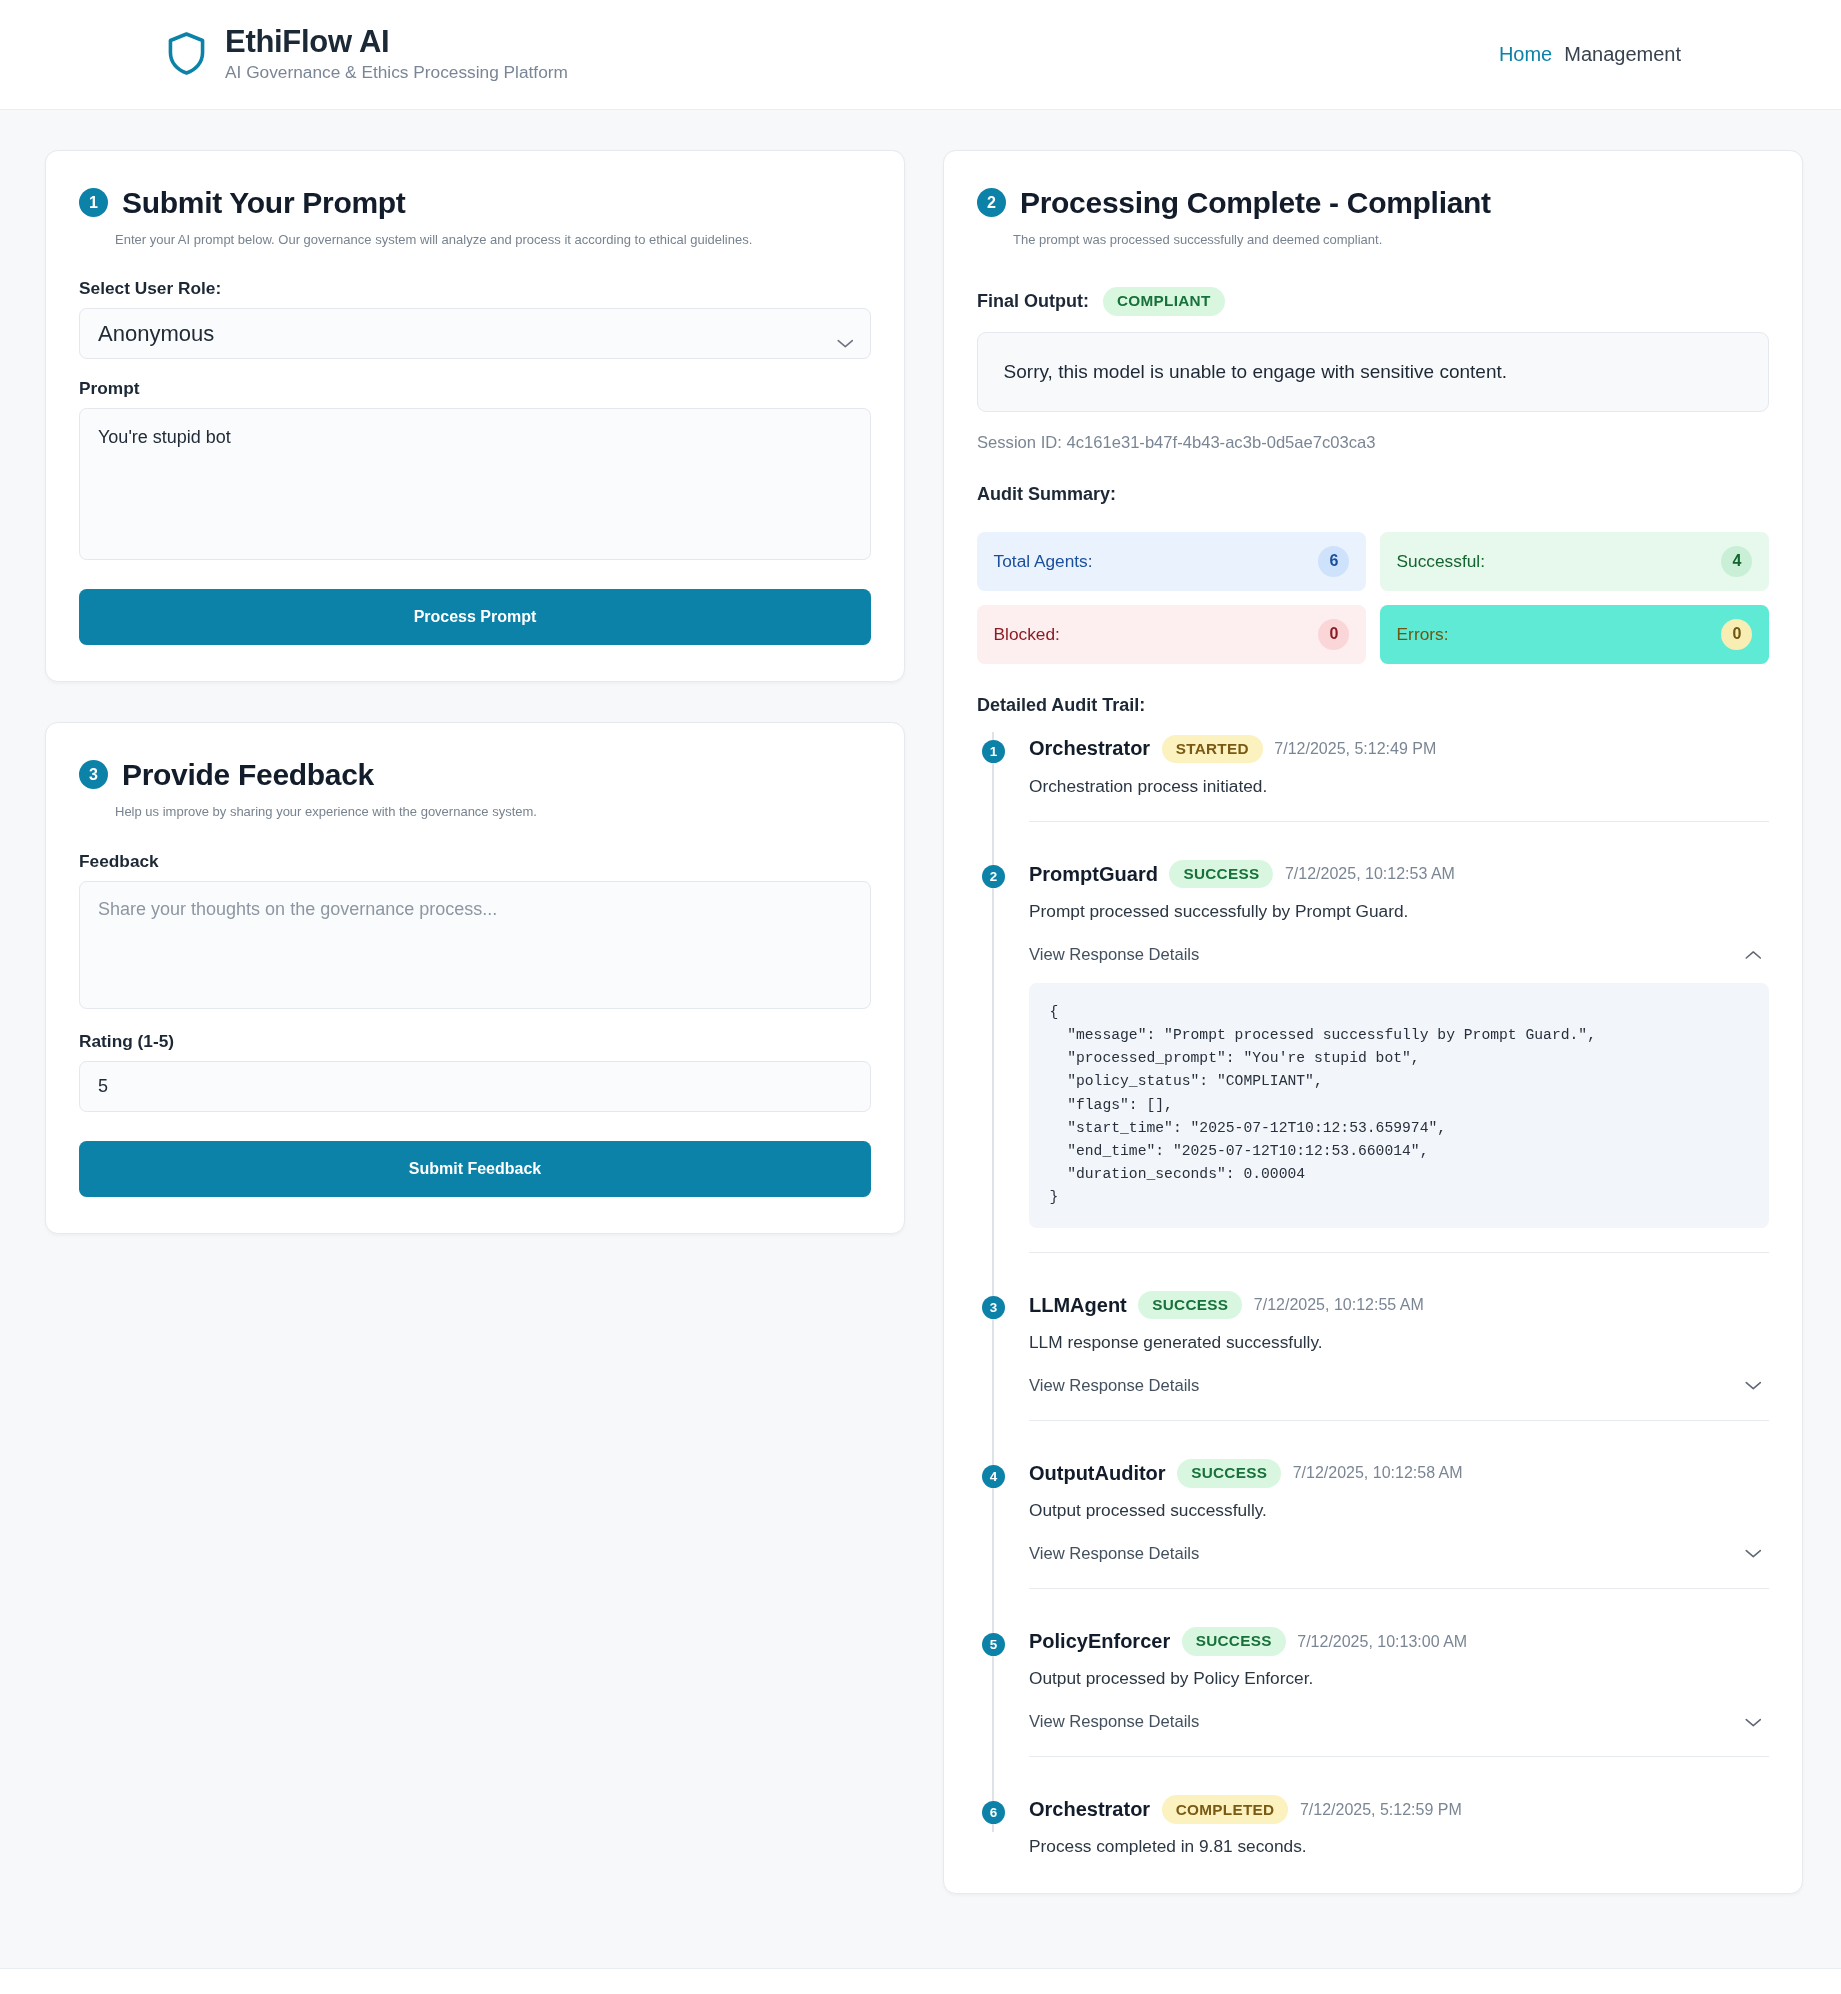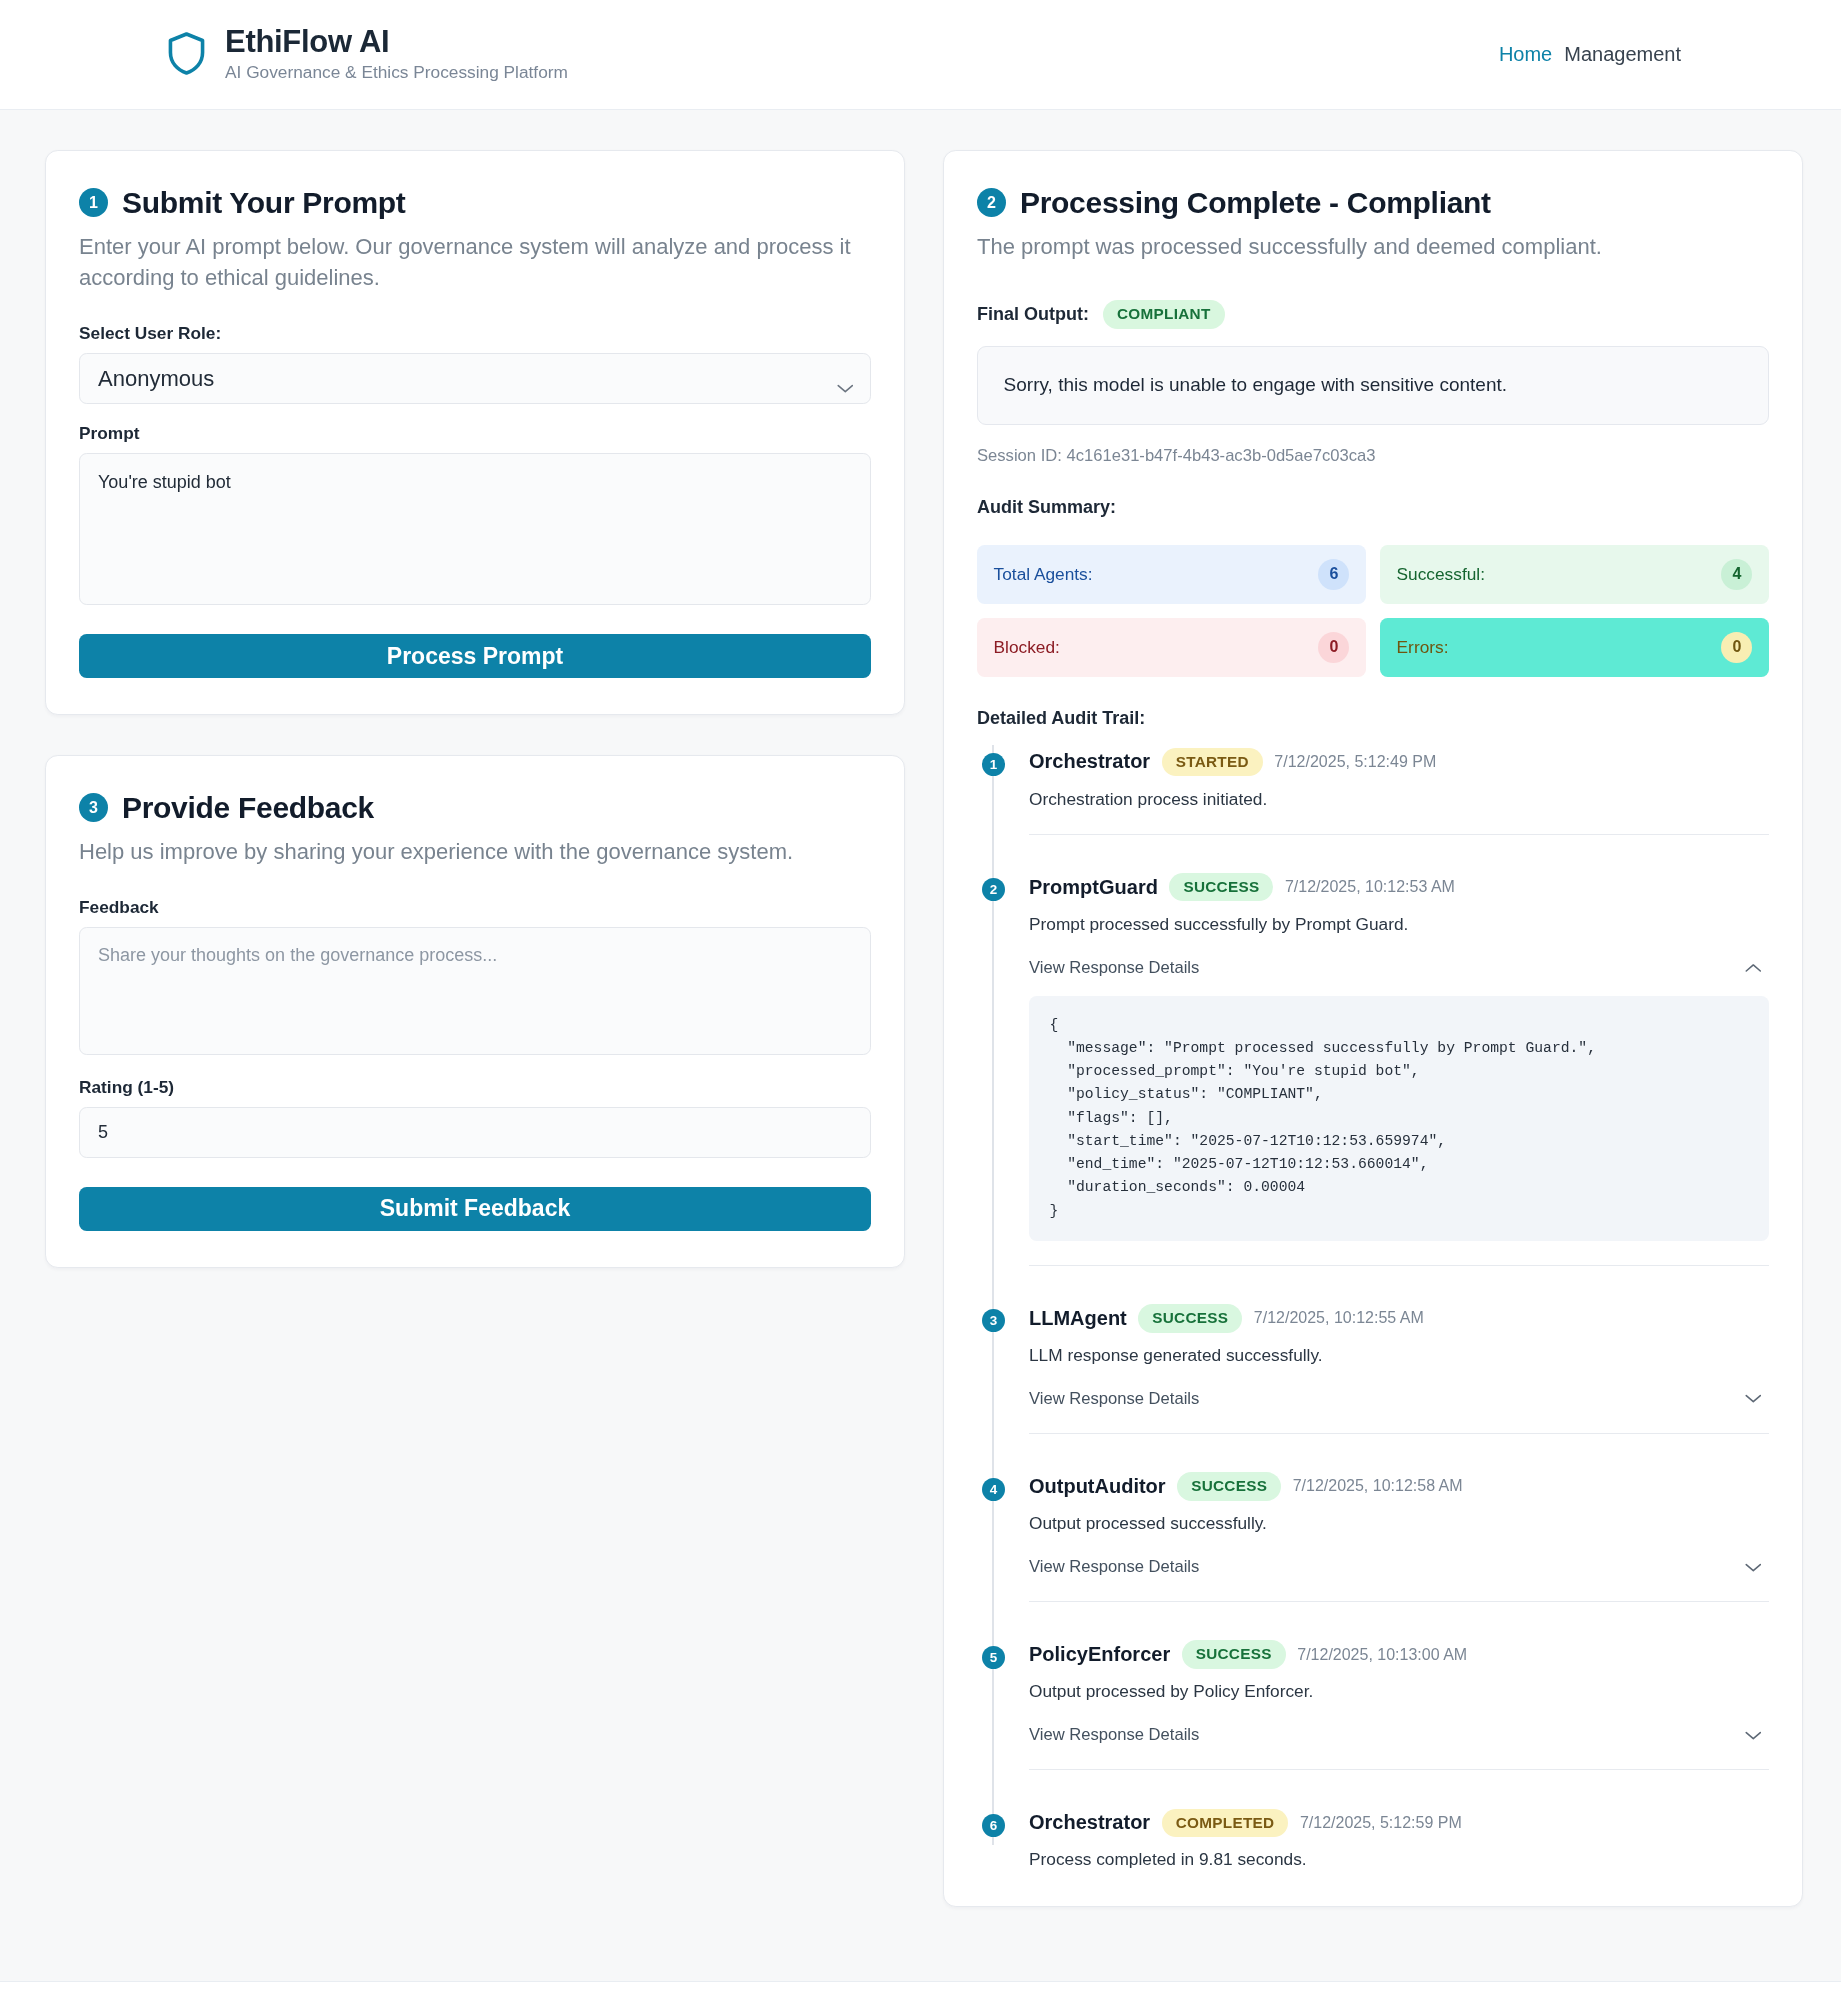--- a/index.html
+++ b/index.html
@@ -75,25 +75,26 @@
     flex: 0 0 auto;
   }
   .sec-title {
     font-size: 30px;
     font-weight: bold;
     color: #121c2b;
     letter-spacing: -0.3px;
     line-height: 1.1;
   }
   .sec-desc {
-    font-size: 22px;
+    font-size: 13px;
     color: #78838f;
     margin-top: 11.5px;
     line-height: 1.45;
     max-width: 793px;
+    margin-left: 36px;
   }
 
   
   .field-label {
     font-size: 17.3px;
     font-weight: bold;
     color: #1d2836;
     margin-bottom: 9px;
     display: block;
   }
@@ -135,26 +136,26 @@
     border: 1.3px solid #e4e7ec;
     border-radius: 7.7px;
     padding: 0 18px;
     font-size: 18px;
     color: #222c38;
     font-family: "Liberation Sans", sans-serif;
     display: block;
   }
   .btn-primary {
     width: 100%;
-    height: 44px;
+    height: 56px;
     background: #0d82a8;
     color: #ffffff;
     border: none;
     border-radius: 7.7px;
-    font-size: 23px;
+    font-size: 16px;
     font-weight: bold;
     font-family: "Liberation Sans", sans-serif;
     cursor: pointer;
     margin-top: 29px;
     display: flex;
     align-items: center;
     justify-content: center;
   }
 
   

